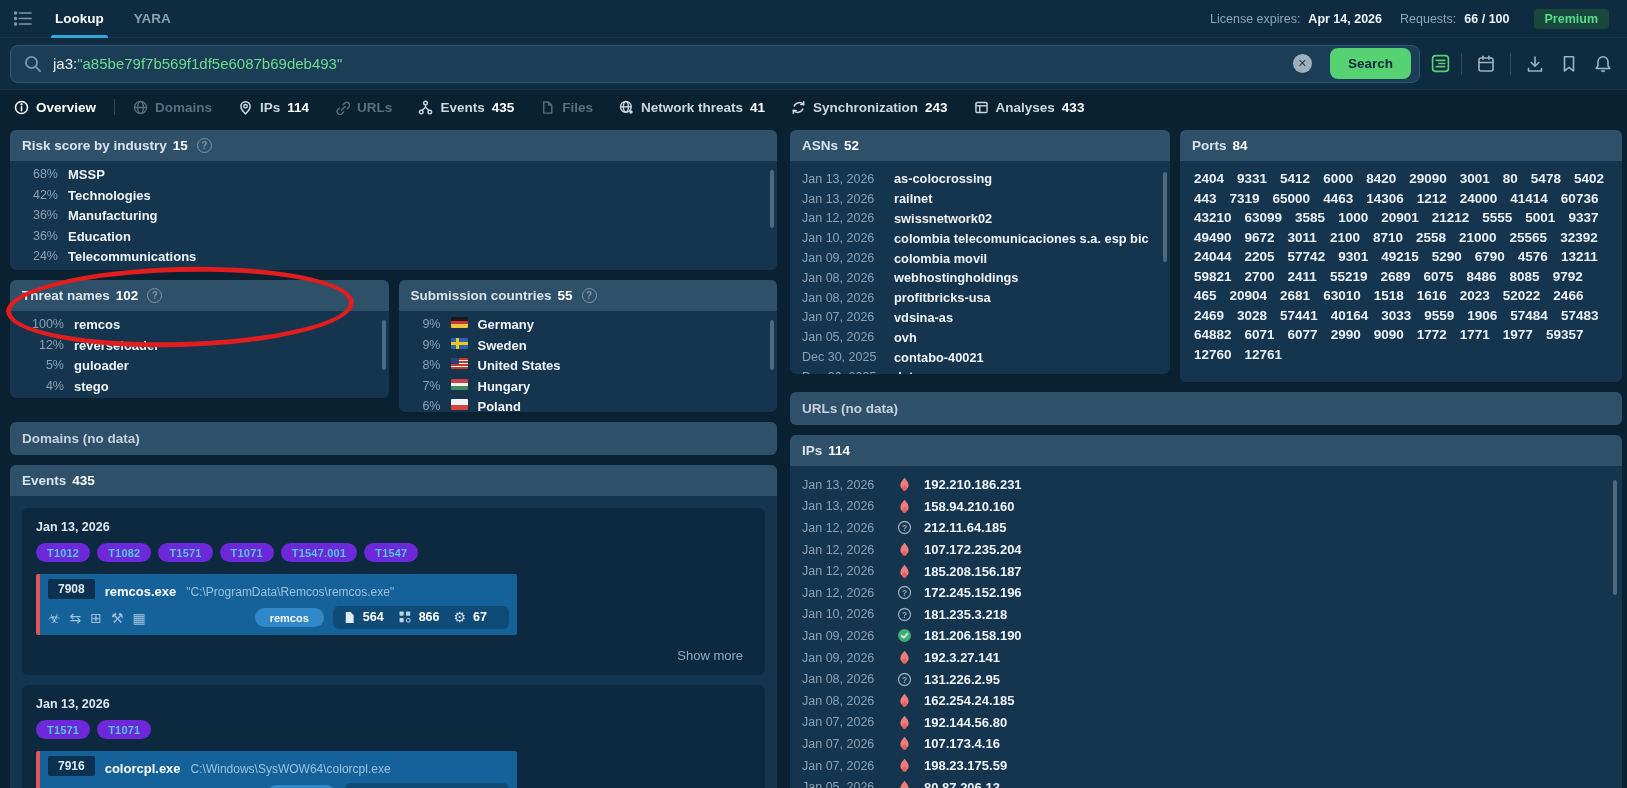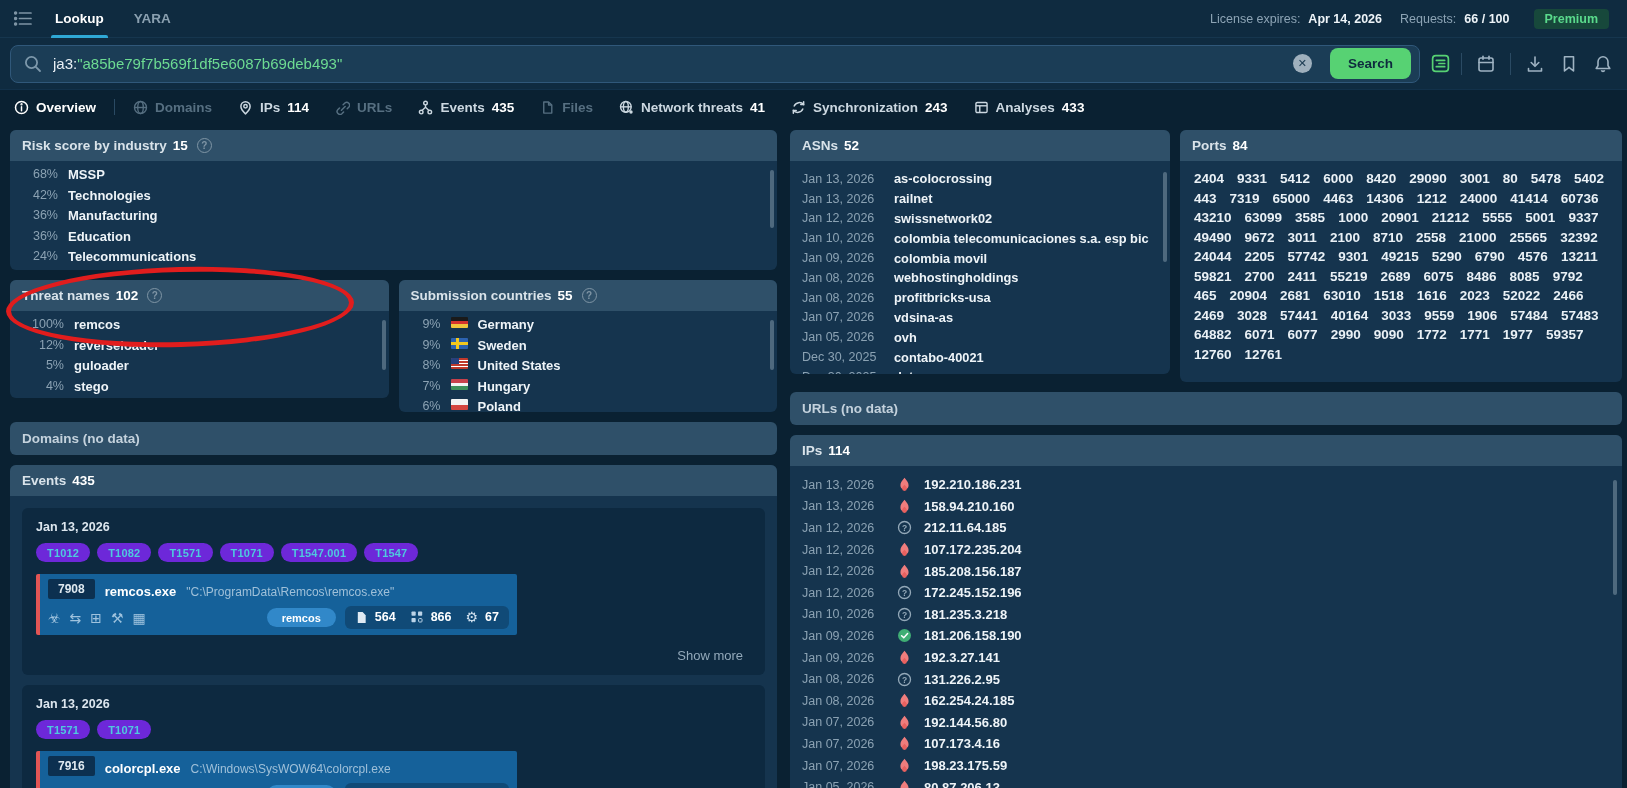--- a/index.html
+++ b/index.html
@@ -453,21 +453,21 @@
                 <svg width="14" height="14" viewBox="0 0 14 14">
                     <g fill="#bcd4e8">
                       <rect x="1.5" y="1.5" width="4.2" height="4.2" rx="0.8"></rect>
                       <rect x="8" y="1.5" width="4.2" height="4.2" rx="0.8"></rect>
                       <rect x="1.5" y="8" width="4.2" height="4.2" rx="0.8"></rect>
                     </g>
                     <rect x="8.6" y="8.6" width="3.4" height="3.4" rx="0.8" fill="none" stroke="#bcd4e8"></rect>
                   </svg>
                 <span class="n">866</span>
                 <span class="gear">⚙</span>
-                <span class="n" style="margin-right:0">67</span>
+                <span class="n" style="margin-right:12px">67</span>
               </span>
             </div>
           </div>
           <div class="show-more">Show more</div>
         </div>
 
         <div class="ecard" style="margin-bottom:0">
           <div class="edate">Jan 13, 2026</div>
           <div class="tags">
 

